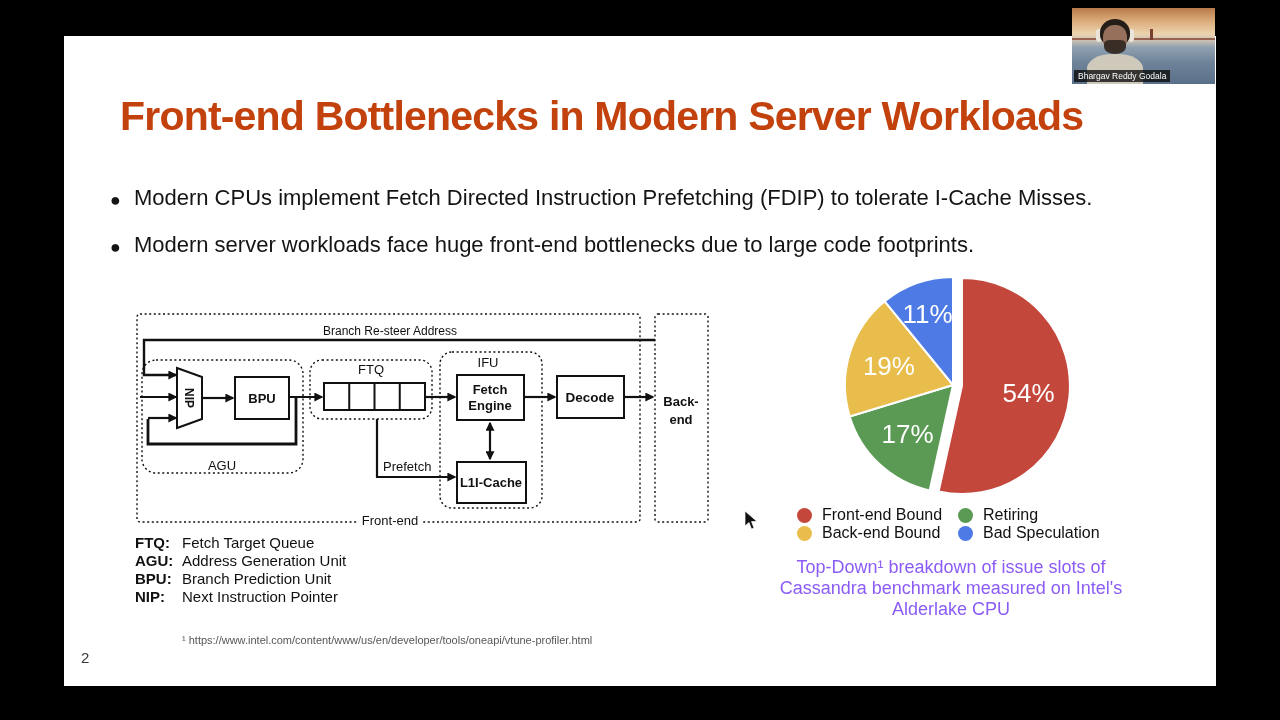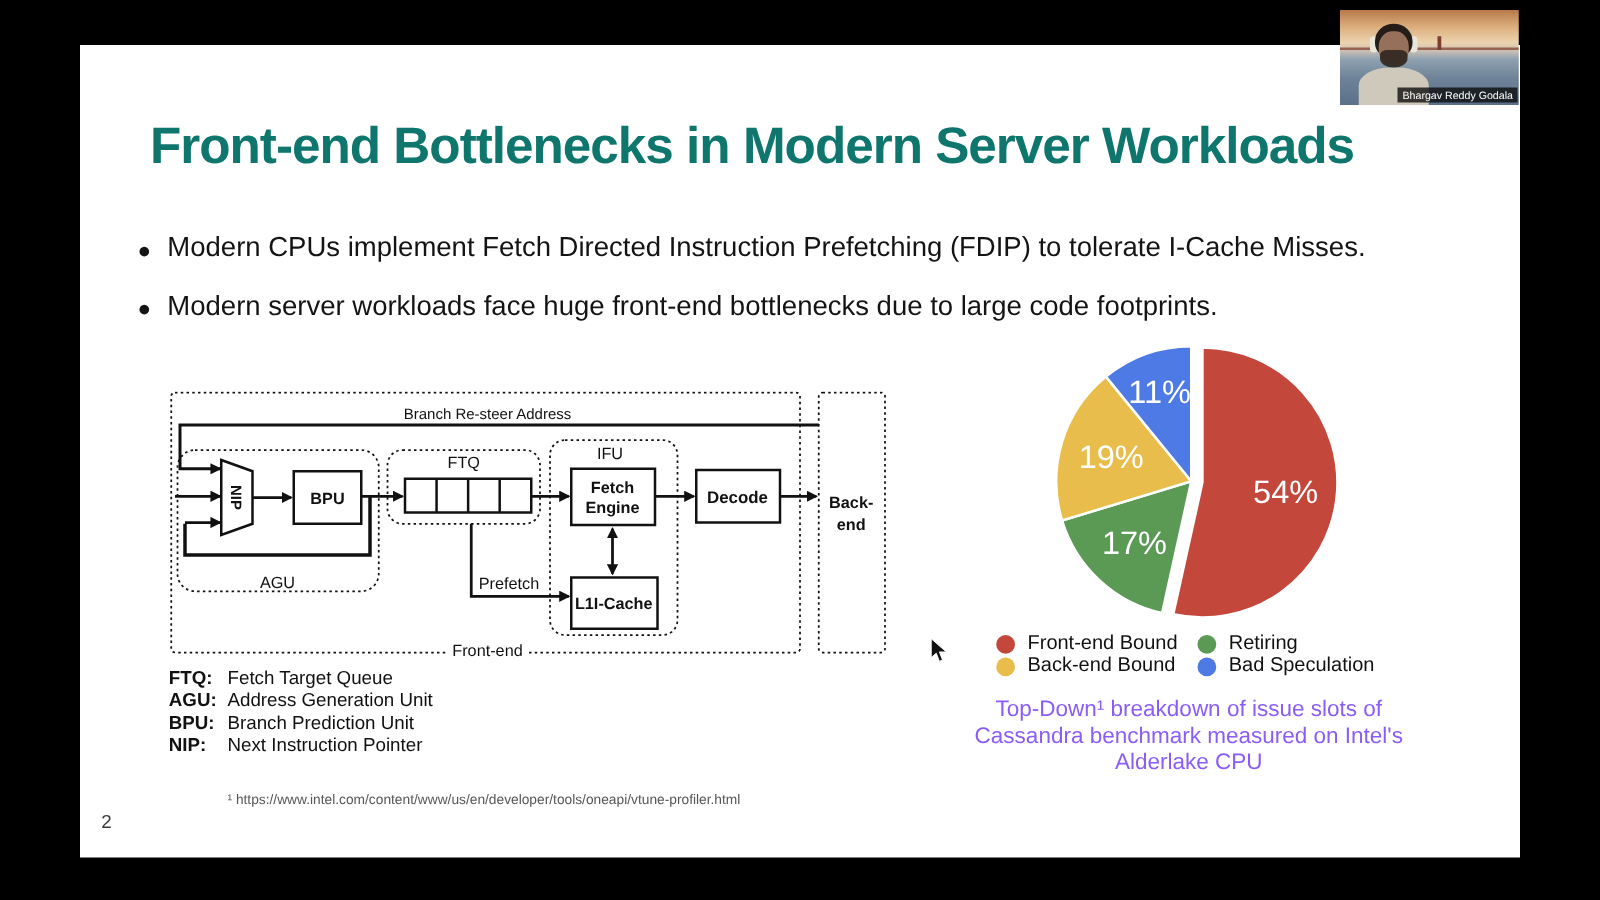--- a/index.html
+++ b/index.html
@@ -1,20 +1,20 @@
 <!DOCTYPE html>
 <html><head>
 <meta charset="utf-8">
 <style>
   html,body{margin:0;padding:0;background:#000;}
   .stage{position:relative;width:1280px;height:720px;background:#000;overflow:hidden;
          font-family:"Liberation Sans",sans-serif;}
   .slide{position:absolute;left:64px;top:36px;width:1152px;height:650px;background:#ffffff;}
 
-  .title{position:absolute;left:56px;top:57px;font-size:41px;font-weight:bold;color:#0f766e;
+  .title{position:absolute;left:56px;top:57px;font-size:41px;font-weight:bold;color:#c2410c;
          letter-spacing:-0.8px;white-space:nowrap;}
 
   .bullets{position:absolute;left:46px;top:148px;}
   .bullet-item{display:flex;align-items:flex-start;margin-bottom:17px;font-size:22px;
                color:#141414;line-height:28px;}
   .bullet-dot{font-size:18px;margin:2px 13px 0 0;color:#141414;}
 
   .diagram-svg{position:absolute;left:72px;top:277px;}
   .diagram-svg text{fill:#111;font-family:"Liberation Sans",sans-serif;}
 
@@ -46,21 +46,21 @@
            border-radius:50% 50% 42% 42%;}
   .wc-face{position:absolute;left:31px;top:17px;width:24px;height:27px;background:#96705a;
            border-radius:45%;}
   .wc-beard{position:absolute;left:32px;top:32px;width:22px;height:14px;background:#2f2620;
             border-radius:30% 30% 55% 55%;opacity:.9;}
   .wc-hp-l{position:absolute;left:24px;top:21px;width:6px;height:13px;background:#e9e5db;border-radius:3px;}
   .wc-hp-r{position:absolute;left:56px;top:21px;width:6px;height:13px;background:#e9e5db;border-radius:3px;}
   .wc-body{position:absolute;left:15px;top:46px;width:56px;height:32px;background:#cfc9bb;
            border-radius:45% 45% 0 0;}
   .wc-nametag{position:absolute;left:2px;bottom:2px;background:rgba(10,10,10,.78);color:#fff;
-              font-size:8.5px;padding:1px 4px;white-space:nowrap;margin-left:44px;}
+              font-size:8.5px;padding:1px 4px;white-space:nowrap;}
 
   .cursor-svg{position:absolute;left:744px;top:510px;}
 </style>
 </head>
 <body>
 
 <div class="stage">
   <div class="slide">
 
     <div class="title">Front-end Bottlenecks in Modern Server Workloads</div>

